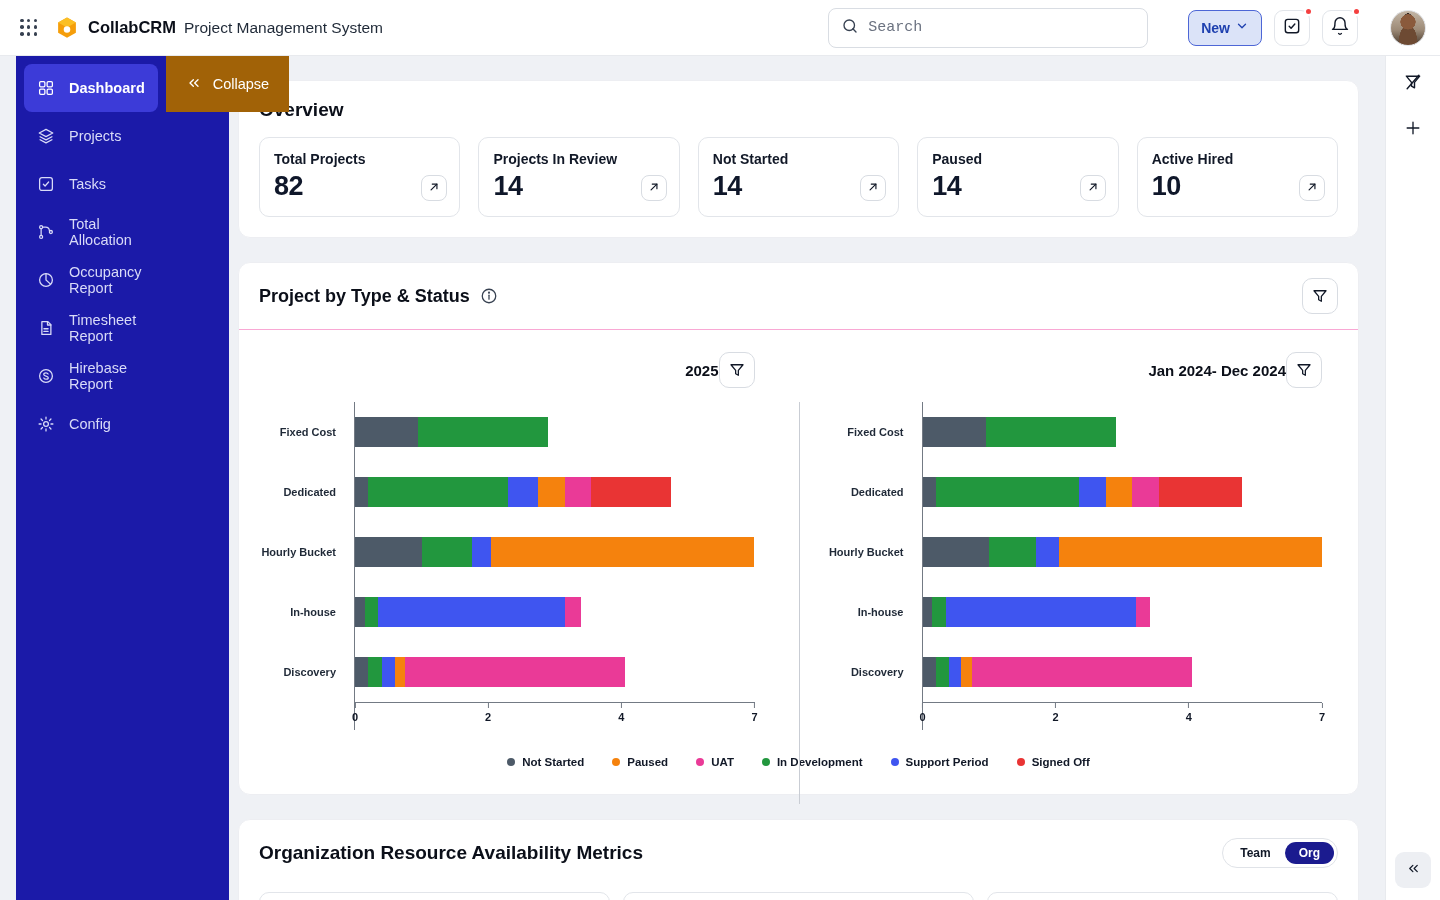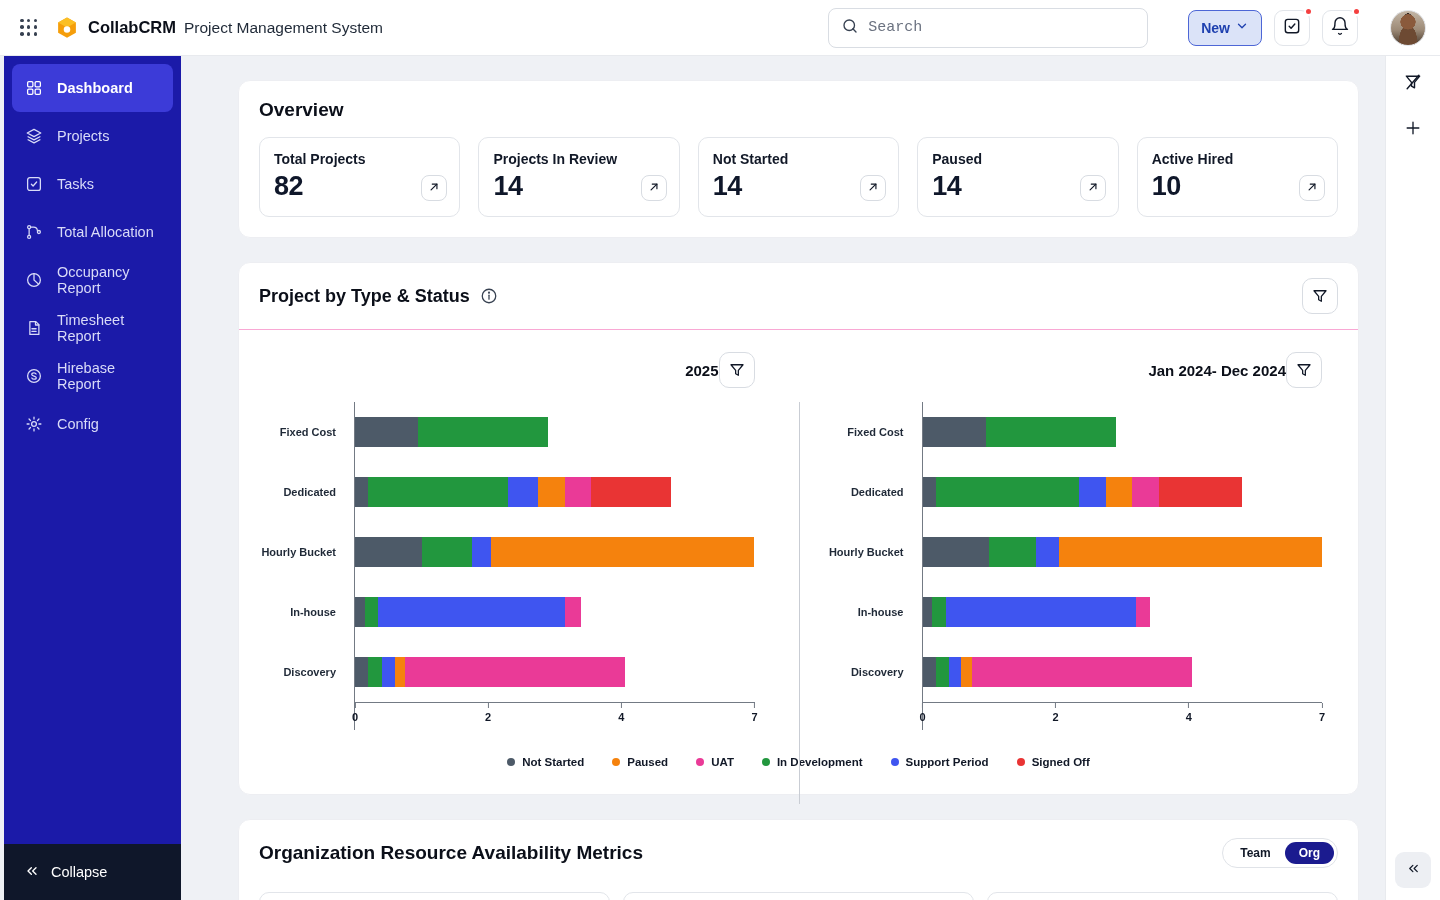--- a/index.html
+++ b/index.html
@@ -21,26 +21,26 @@
   .icon-btn:first-of-type{margin-left:41px}
   .dot{position:absolute;top:-4px;right:-4px;width:9px;height:9px;border-radius:50%;background:#F43F3F;border:2px solid #fff}
   .avatar{width:36px;height:36px;border-radius:50%;margin-left:32px;cursor:pointer;border:1px solid #E2E5EA;
     background:
       radial-gradient(circle at 50% 32%, #8a5a3c 0%, #8a5a3c 26%, rgba(0,0,0,0) 27%),
       radial-gradient(ellipse at 50% 26%, #2e2320 0%, #2e2320 18%, rgba(0,0,0,0) 19%),
       radial-gradient(ellipse at 50% 92%, #6d4a33 0%, #6d4a33 38%, rgba(0,0,0,0) 39%),
       linear-gradient(180deg,#c3b6a6 0%, #9d8b78 55%, #4a3b2e 100%)}
 
   
-  .sidebar{position:fixed;top:56px;left:4px;width:177px;height:844px;background:#1B1AA8;display:flex;flex-direction:column;z-index:20}
+  .sidebar{position:fixed;top:56px;left:16px;width:213px;height:844px;background:#1B1AA8;display:flex;flex-direction:row;z-index:20}
   .side-list{flex:1;padding:8px 8px 0 8px}
   .side-item{height:48px;display:flex;align-items:center;gap:14px;padding:0 13px;border-radius:8px;color:#D9DBF8;font-size:14.5px;cursor:pointer}
   .side-item.active{background:#3C3BD8;color:#fff;font-weight:700}
   .side-item .s-icon{display:flex;align-items:center}
-  .collapse-bar{height:56px;background:#0f172a;display:flex;align-items:center;gap:11px;padding:0 20px;color:#fff;font-size:14.5px;cursor:pointer}
+  .collapse-bar{height:56px;background:#a16207;display:flex;align-items:center;gap:11px;padding:0 20px;color:#fff;font-size:14.5px;cursor:pointer}
 
   
   .rail{position:fixed;top:56px;right:0;width:55px;height:844px;background:#fff;border-left:1px solid #E8EAEE;display:flex;flex-direction:column;align-items:center;padding:16px 0 12px 0;z-index:20}
   .rail-icon{margin-bottom:26px;cursor:pointer;display:flex}
   .rail .spacer{flex:1}
   .rail-collapse{width:36px;height:36px;border-radius:9px;background:#EDEFF3;display:flex;align-items:center;justify-content:center}
 
   
   .main{position:fixed;top:56px;left:213px;width:1172px;height:844px;overflow:hidden;padding:24px 26px 0 25px}
   .card{background:#fff;border-radius:12px;border:1px solid #EDEEF2}

